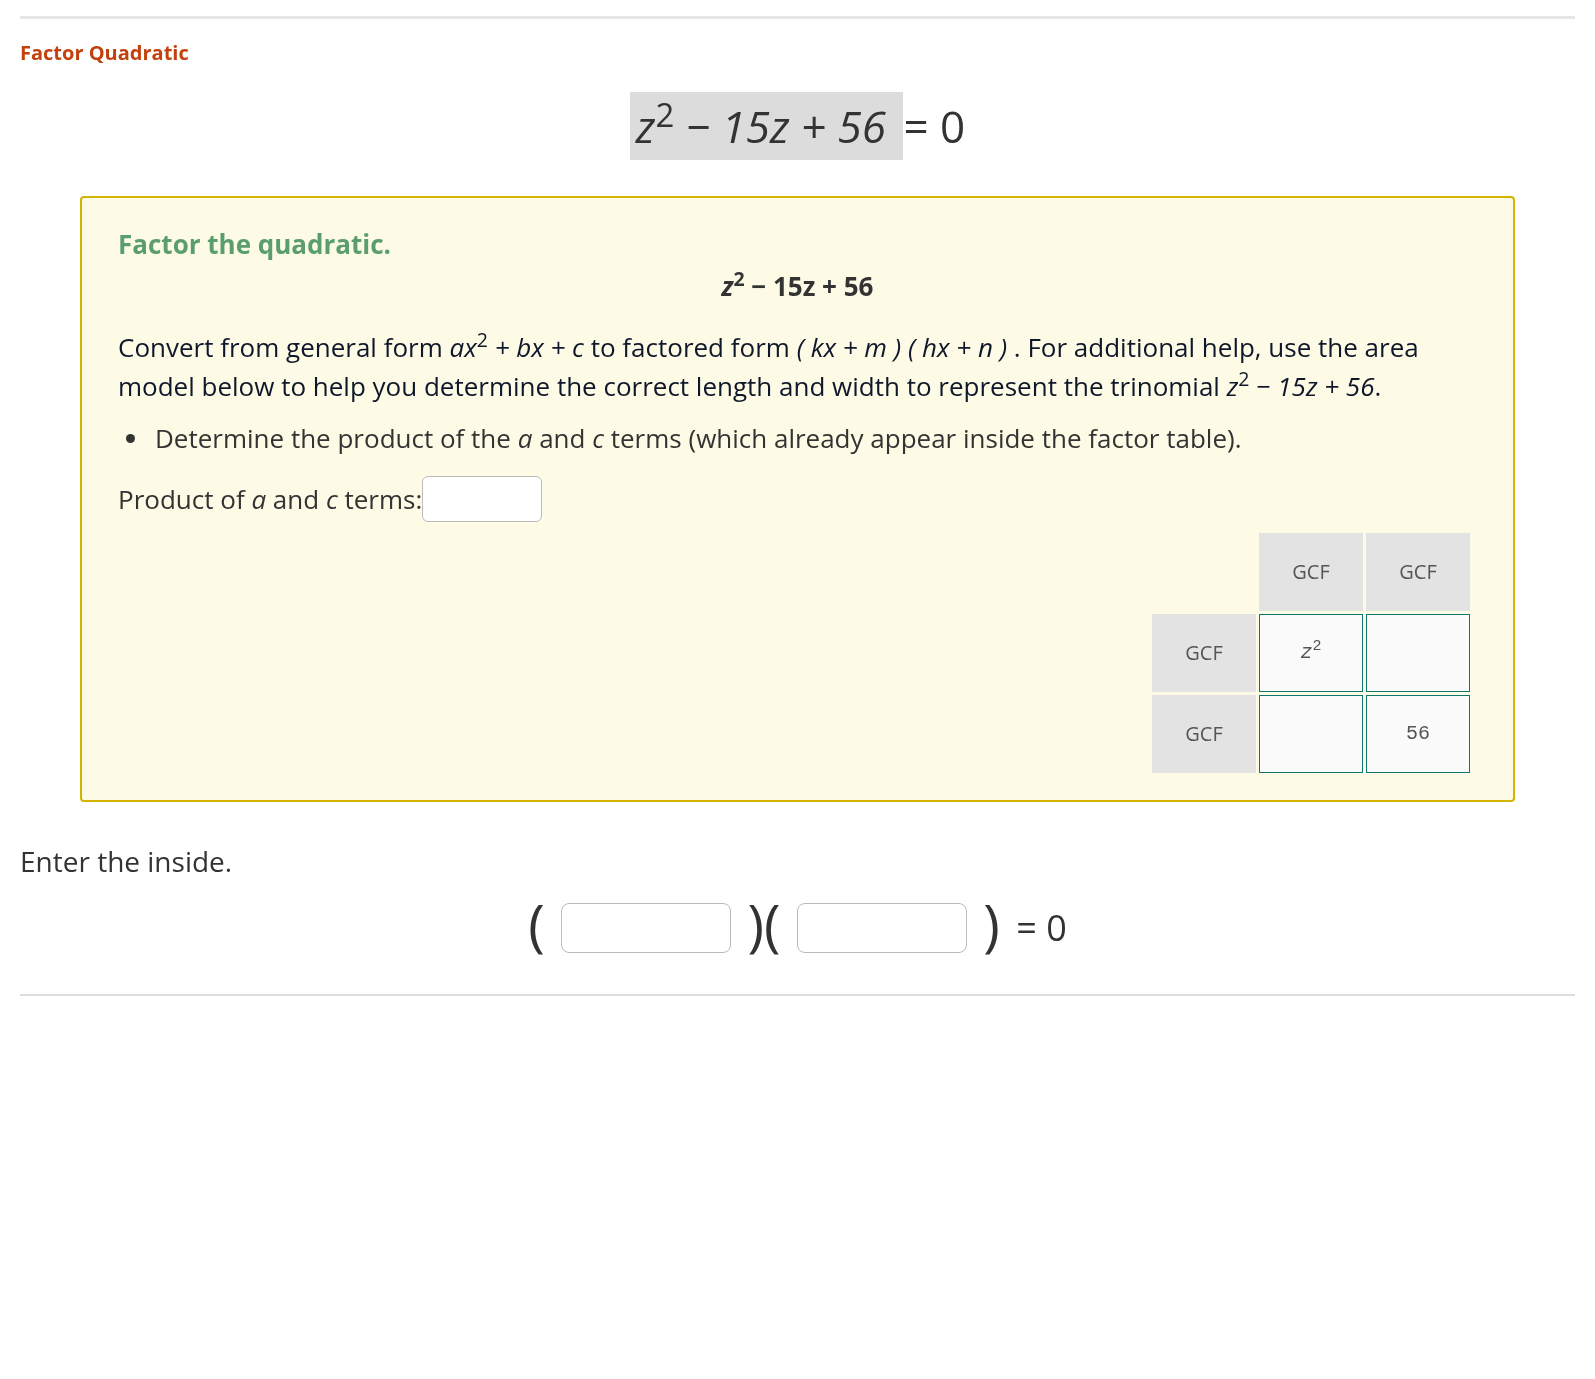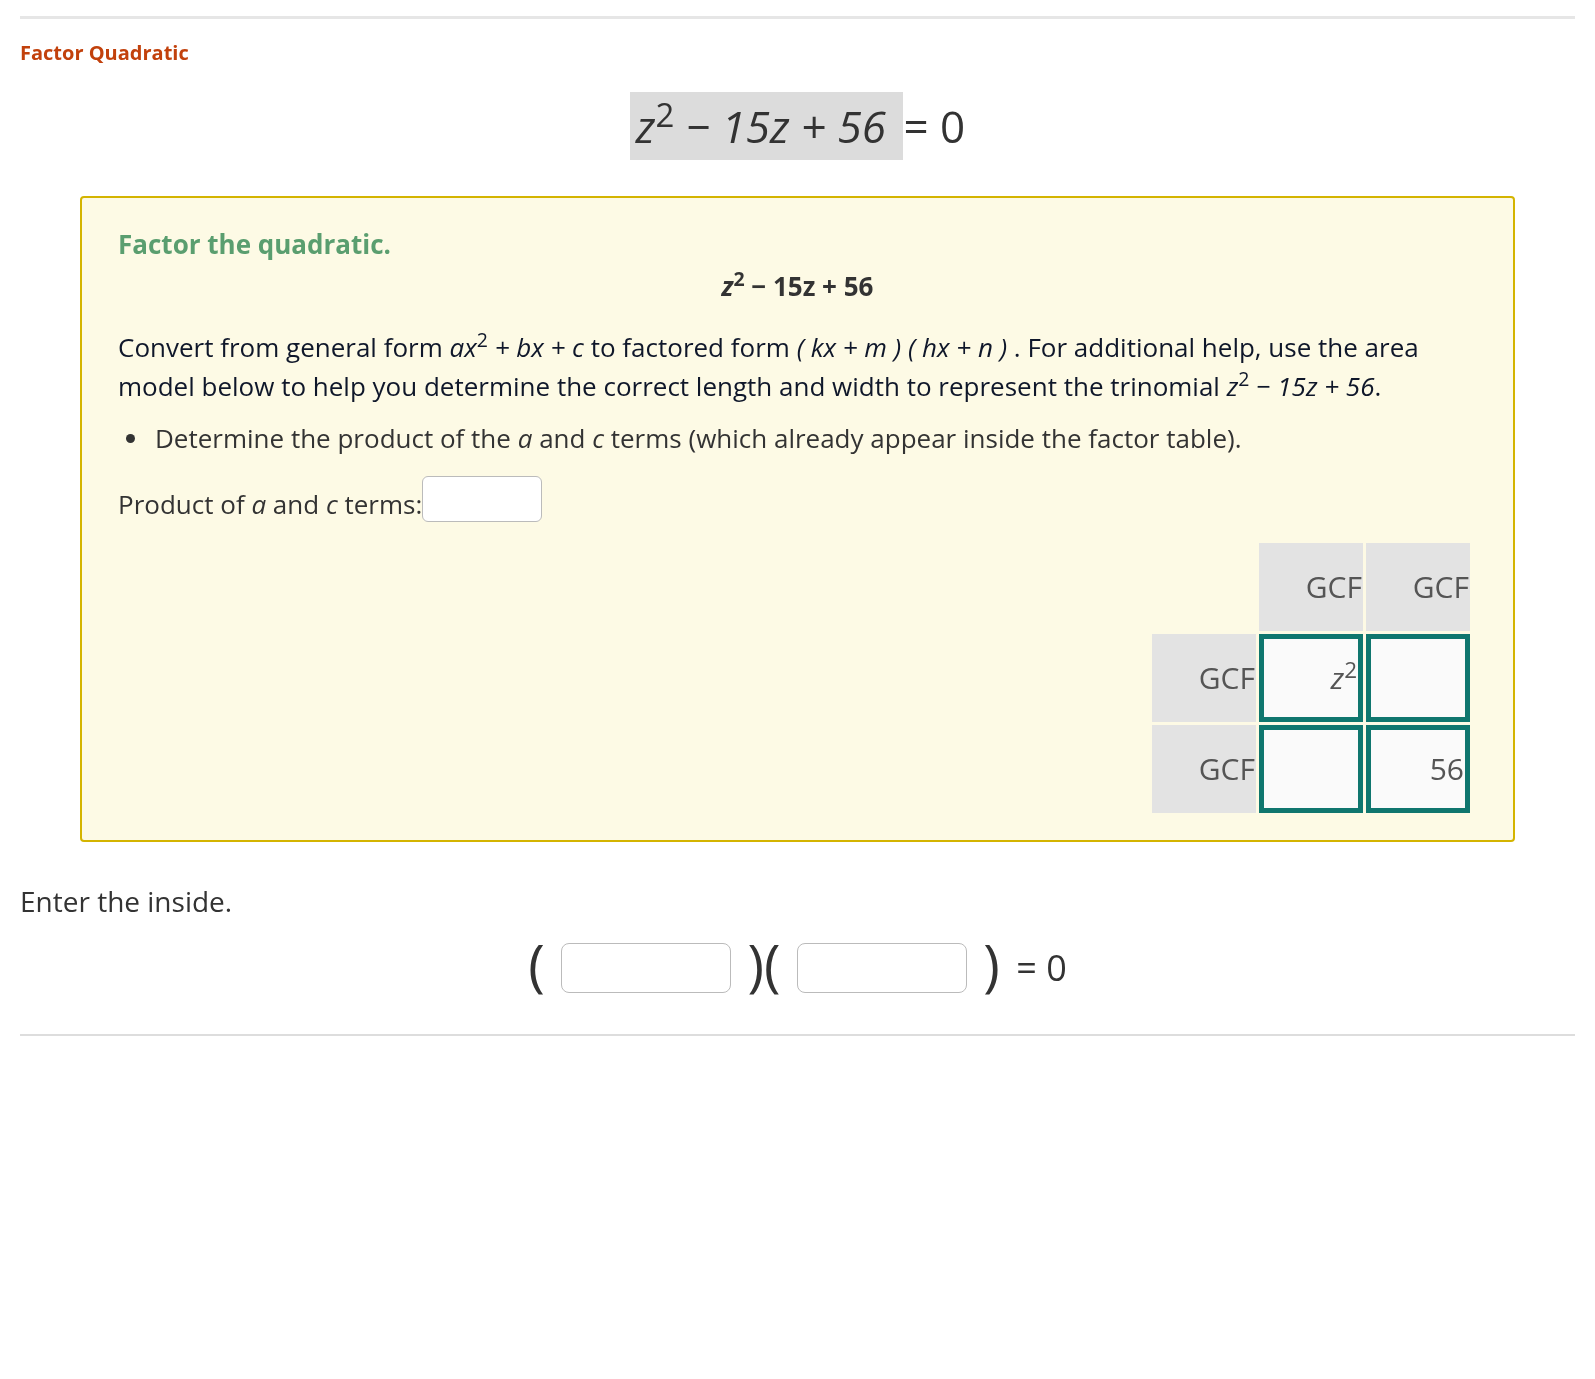--- a/index.html
+++ b/index.html
@@ -64,50 +64,49 @@
   }
   .bullet-dot {
     width: 9px; height: 9px; border-radius: 50%;
     background: #333;
     margin: 14px 20px 0 8px;
     flex: 0 0 auto;
   }
   .product-row {
     font-size: 26px;
     display: flex;
-    align-items: flex-end;
-    margin-bottom: 10px;
+    align-items: center;
   }
   .small-input {
     width: 120px;
     height: 46px;
     border: 1px solid #bbb;
     border-radius: 6px;
     background: #fff;
     font-size: 22px;
     padding: 4px 8px;
   }
   .area-model {
     float: right;
     margin: 8px 4px 4px 4px;
   }
   .area-table {
     border-collapse: separate;
     border-spacing: 3px;
   }
   .area-table td {
     min-width: 104px;
-    height: 88px;
-    text-align: right;
-    vertical-align: middle;
-    font-size: 30px;
+    height: 78px;
+    text-align: center;
+    vertical-align: middle;
+    font-size: 20px;
     color: #555;
   }
   .cell-gcf { background: #e3e3e3; color: #666; }
-  .cell-val { background: #fafafa; border: 5px solid #0f766e; color: #333; }
+  .cell-val { background: #fafafa; border: 1px solid #0f766e; color: #333; font-family: Liberation Mono, monospace; }
   .cell-blank { background: transparent; }
   .clearfix::after { content: ""; display: table; clear: both; }
 
   .enter-result {
     font-size: 28px;
     color: #333;
     margin: 20px 0 10px 0;
   }
   .result-row {
     text-align: center;

